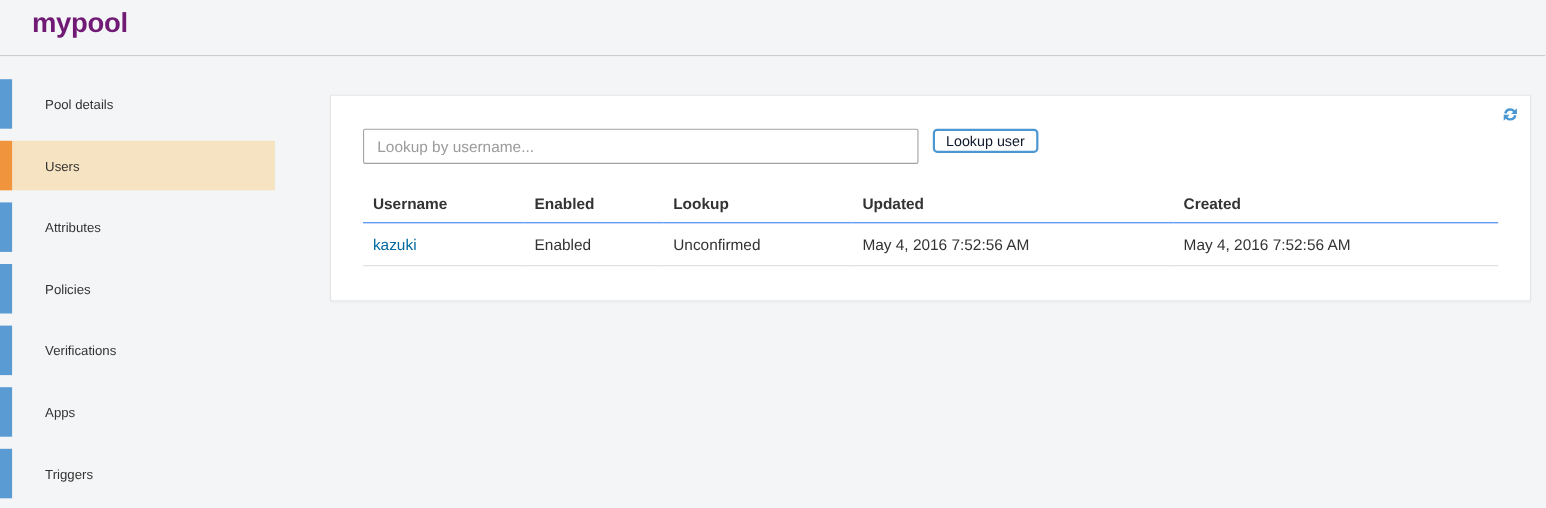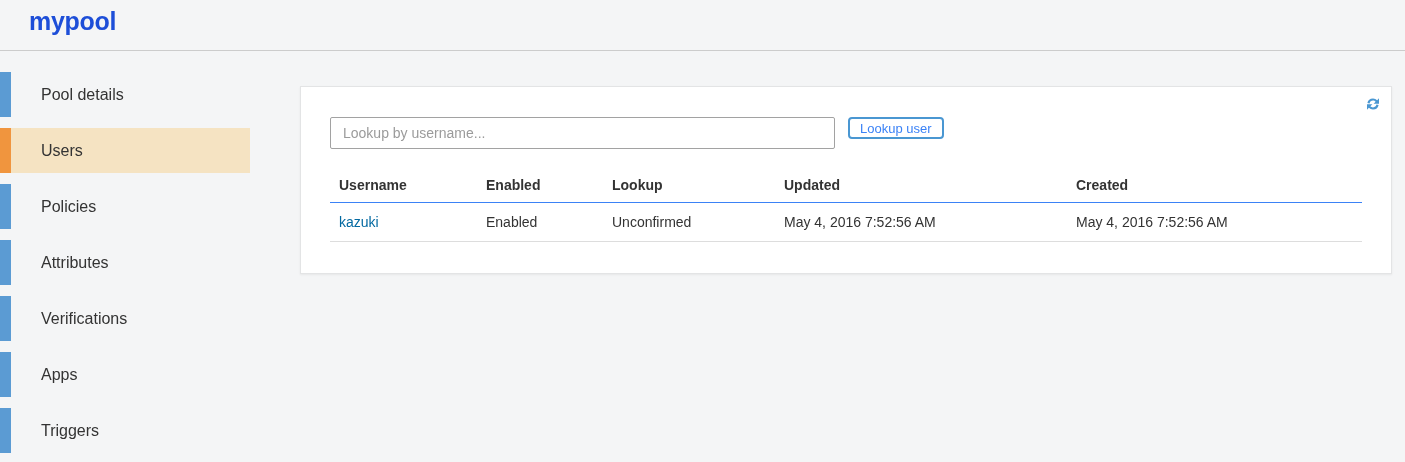--- a/index.html
+++ b/index.html
@@ -21,38 +21,38 @@
     height: 51px;
     border-bottom: 1px solid #cccccc;
   }
   .app-title {
     position: absolute;
     left: 29px;
     top: 7px;
     margin: 0;
     font-size: 25px;
     font-weight: bold;
-    color: #1d4ed8;
+    color: #701a75;
     letter-spacing: -0.3px;
   }
 
   
   .sidebar {
     position: absolute;
     top: 72px;
     left: 0;
     width: 250px;
   }
   .side-item {
     position: relative;
     height: 45px;
     margin-bottom: 11px;
     display: flex;
     align-items: center;
-    font-size: 16px;
+    font-size: 12px;
     color: #333;
     cursor: pointer;
   }
   .side-item::before {
     content: "";
     position: absolute;
     left: 0; top: 0; bottom: 0;
     width: 11px;
     background: #5b9bd3;
   }
@@ -102,21 +102,21 @@
     outline: none;
   }
   .lookup-input::placeholder { color: #9b9b9b; opacity: 1; }
   .lookup-btn {
     margin-left: 13px;
     height: 22px;
     padding: 0 10px;
     background: #ffffff;
     border: 2px solid #4a97d2;
     border-radius: 4px;
-    color: #3b82f6;
+    color: #0f172a;
     font-family: "Liberation Sans", sans-serif;
     font-size: 13px;
     line-height: 17px;
     cursor: pointer;
   }
 
   
   .users-table {
     position: absolute;
     left: 29px;
@@ -156,24 +156,24 @@
 </header>
 
 <nav class="sidebar">
   <div class="side-item">
     <span class="item-label">Pool details</span>
   </div>
   <div class="side-item selected">
     <span class="item-label">Users</span>
   </div>
   <div class="side-item">
+    <span class="item-label">Attributes</span>
+  </div>
+  <div class="side-item">
     <span class="item-label">Policies</span>
-  </div>
-  <div class="side-item">
-    <span class="item-label">Attributes</span>
   </div>
   <div class="side-item">
     <span class="item-label">Verifications</span>
   </div>
   <div class="side-item">
     <span class="item-label">Apps</span>
   </div>
   <div class="side-item">
     <span class="item-label">Triggers</span>
   </div>

